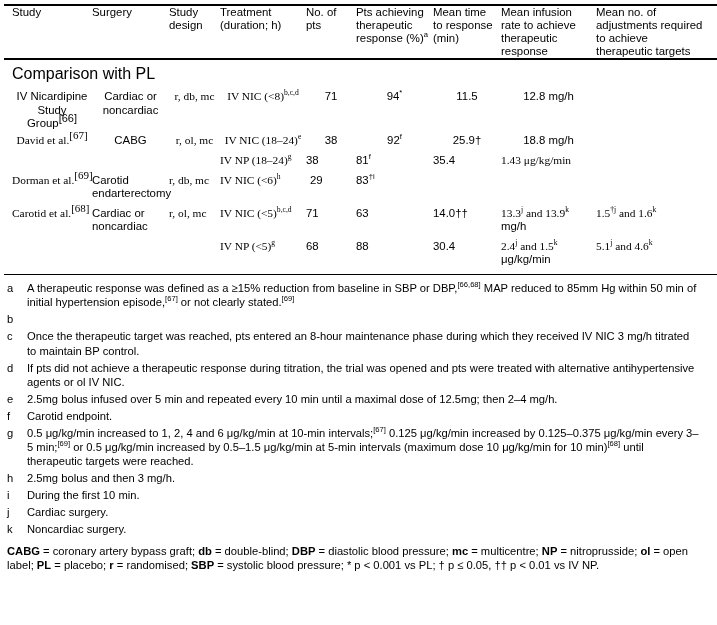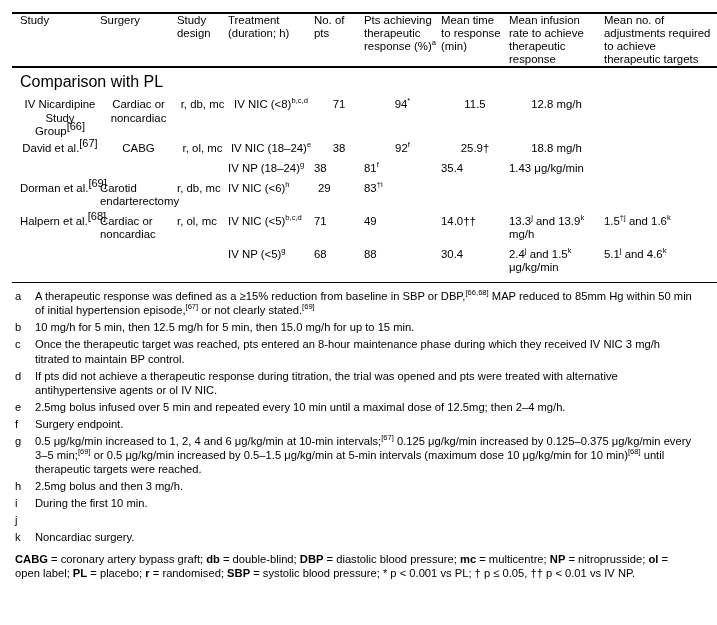--- a/index.html
+++ b/index.html
@@ -12,21 +12,21 @@
     height: 625px;
     font-family: "Liberation Sans", sans-serif;
     color: #000000;
     overflow: hidden;
   }
   .page {
     position: relative;
     width: 708px;
     height: 625px;
     box-sizing: border-box;
-    padding: 12px;
+    padding: 4px;
   }
 
   
   .rule-thick {
     height: 2px;
     background: #000;
     width: 717px;
   }
   .rule-thin {
     height: 1px;
@@ -113,21 +113,21 @@
   }
   .abbrev {
     font-size: 11.2px;
     line-height: 14.6px;
     padding-top: 7px;
     padding-left: 3px;
     padding-right: 2px;
     padding-bottom: 4px;
   }
   .abbrev b { font-weight: bold; }
-  .nowrap { white-space: nowrap; }
+  .nowrap { white-space: nowrap; font-family: Liberation Serif, serif; }
 </style>
 </head>
 <body>
 
 <div class="page">
 
   <div class="rule-thick"></div>
 
   <table class="tbl">
     <colgroup>
@@ -273,32 +273,32 @@
           <span>83</span><sup>†i</sup>
         </td>
         <td></td>
         <td></td>
         <td></td>
       </tr>
 
 
       <tr class="data-row-2">
         <td class="pad-l nowrap">
-          <span>Halpern et al.</span><span class="ref">[68]</span>
+          <span>Carotid et al.</span><span class="ref">[68]</span>
         </td>
         <td>
           <span>Cardiac or</span><br>
           <span>noncardiac</span>
         </td>
         <td class="nowrap">r, ol, mc</td>
         <td class="nowrap">
           <span>IV NIC (&lt;5)</span><sup>b,c,d</sup>
         </td>
         <td>71</td>
-        <td>49</td>
+        <td>63</td>
         <td>14.0††</td>
         <td>
           <span class="nowrap"><span>13.3</span><sup>j</sup><span> and 13.9</span><sup>k</sup></span><br>
           <span>mg/h</span>
         </td>
         <td>
           <span class="nowrap"><span>1.5</span><sup>†j</sup><span> and 1.6</span><sup>k</sup></span>
         </td>
       </tr>
 
@@ -329,52 +329,52 @@
 
   <div class="rule-thin"></div>
 
   <div class="notes" id="notes">
       <div class="note">
         <div class="mark">a</div>
         <div class="body"><span>A therapeutic response was defined as a ≥15% reduction from baseline in SBP or DBP,</span><sup>[66,68]</sup><span> MAP reduced to 85mm Hg within 50 min of initial hypertension episode,</span><sup>[67]</sup><span> or not clearly stated.</span><sup>[69]</sup></div>
       </div>
       <div class="note">
         <div class="mark">b</div>
-        <div class="body"><span>10 mg/h for 5 min, then 12.5 mg/h for 5 min, then 15.0 mg/h for up to 15 min.</span></div>
       </div>
       <div class="note">
         <div class="mark">c</div>
         <div class="body"><span>Once the therapeutic target was reached, pts entered an 8-hour maintenance phase during which they received IV NIC 3 mg/h titrated to maintain BP control.</span></div>
       </div>
       <div class="note">
         <div class="mark">d</div>
         <div class="body"><span>If pts did not achieve a therapeutic response during titration, the trial was opened and pts were treated with alternative antihypertensive agents or ol IV NIC.</span></div>
       </div>
       <div class="note">
         <div class="mark">e</div>
         <div class="body"><span>2.5mg bolus infused over 5 min and repeated every 10 min until a maximal dose of 12.5mg; then 2–4 mg/h.</span></div>
       </div>
       <div class="note">
         <div class="mark">f</div>
-        <div class="body"><span>Surgery endpoint.</span></div>
+        <div class="body"><span>Carotid endpoint.</span></div>
       </div>
       <div class="note">
         <div class="mark">g</div>
         <div class="body"><span>0.5 μg/kg/min increased to 1, 2, 4 and 6 μg/kg/min at 10-min intervals;</span><sup>[67]</sup><span> 0.125 μg/kg/min increased by 0.125–0.375 μg/kg/min every 3–5 min;</span><sup>[69]</sup><span> or 0.5 μg/kg/min increased by 0.5–1.5 μg/kg/min at 5-min intervals (maximum dose 10 μg/kg/min for 10 min)</span><sup>[68]</sup><span> until therapeutic targets were reached.</span></div>
       </div>
       <div class="note">
         <div class="mark">h</div>
         <div class="body"><span>2.5mg bolus and then 3 mg/h.</span></div>
       </div>
       <div class="note">
         <div class="mark">i</div>
         <div class="body"><span>During the first 10 min.</span></div>
       </div>
       <div class="note">
         <div class="mark">j</div>
+        <div class="body"><span>Cardiac surgery.</span></div>
       </div>
       <div class="note">
         <div class="mark">k</div>
         <div class="body"><span>Noncardiac surgery.</span></div>
       </div>
     </div>
 
   <div class="abbrev" id="abbrev"><b>CABG</b><span> = coronary artery bypass graft;  </span><b>db</b><span> = double-blind; </span><b>DBP</b><span> = diastolic blood pressure; </span><b>mc</b><span> = multicentre; </span><b>NP</b><span> = nitroprusside; </span><b>ol</b><span> = open label; </span><b>PL</b><span> = placebo; </span><b>r</b><span> = randomised; </span><b>SBP</b><span> = systolic blood pressure; * p &lt; 0.001 vs PL; † p ≤ 0.05, †† p &lt; 0.01 vs IV NP.</span></div>
 
 </div>

